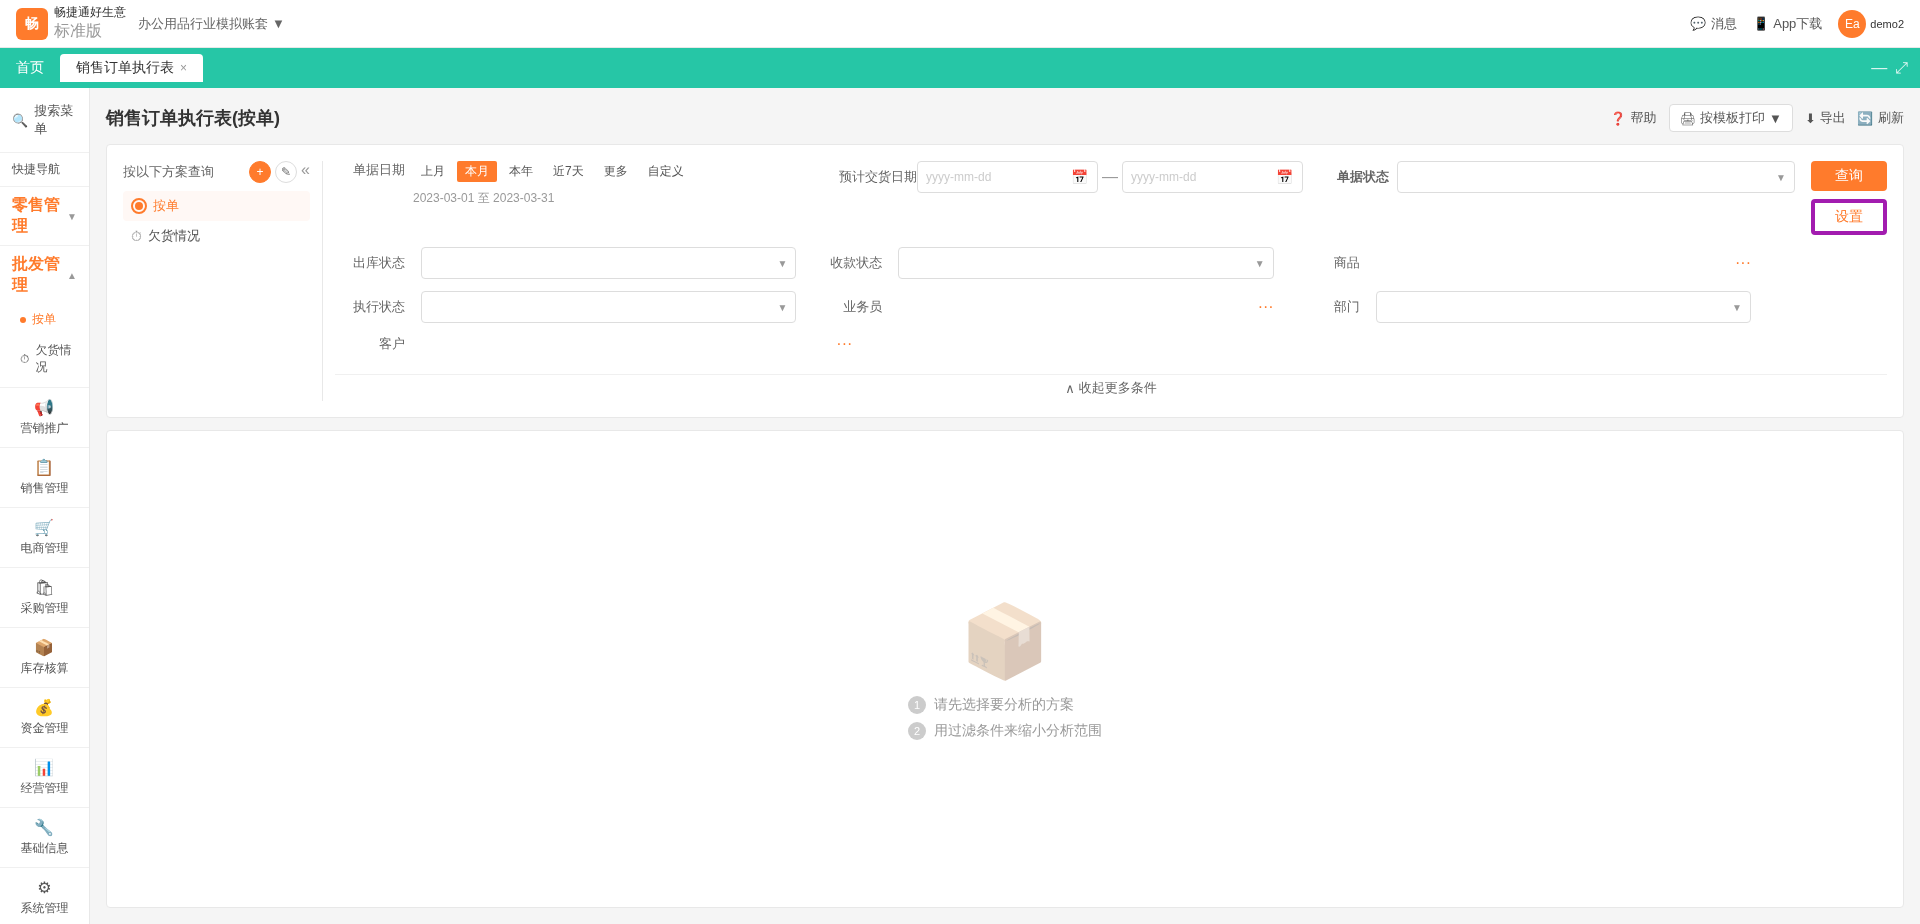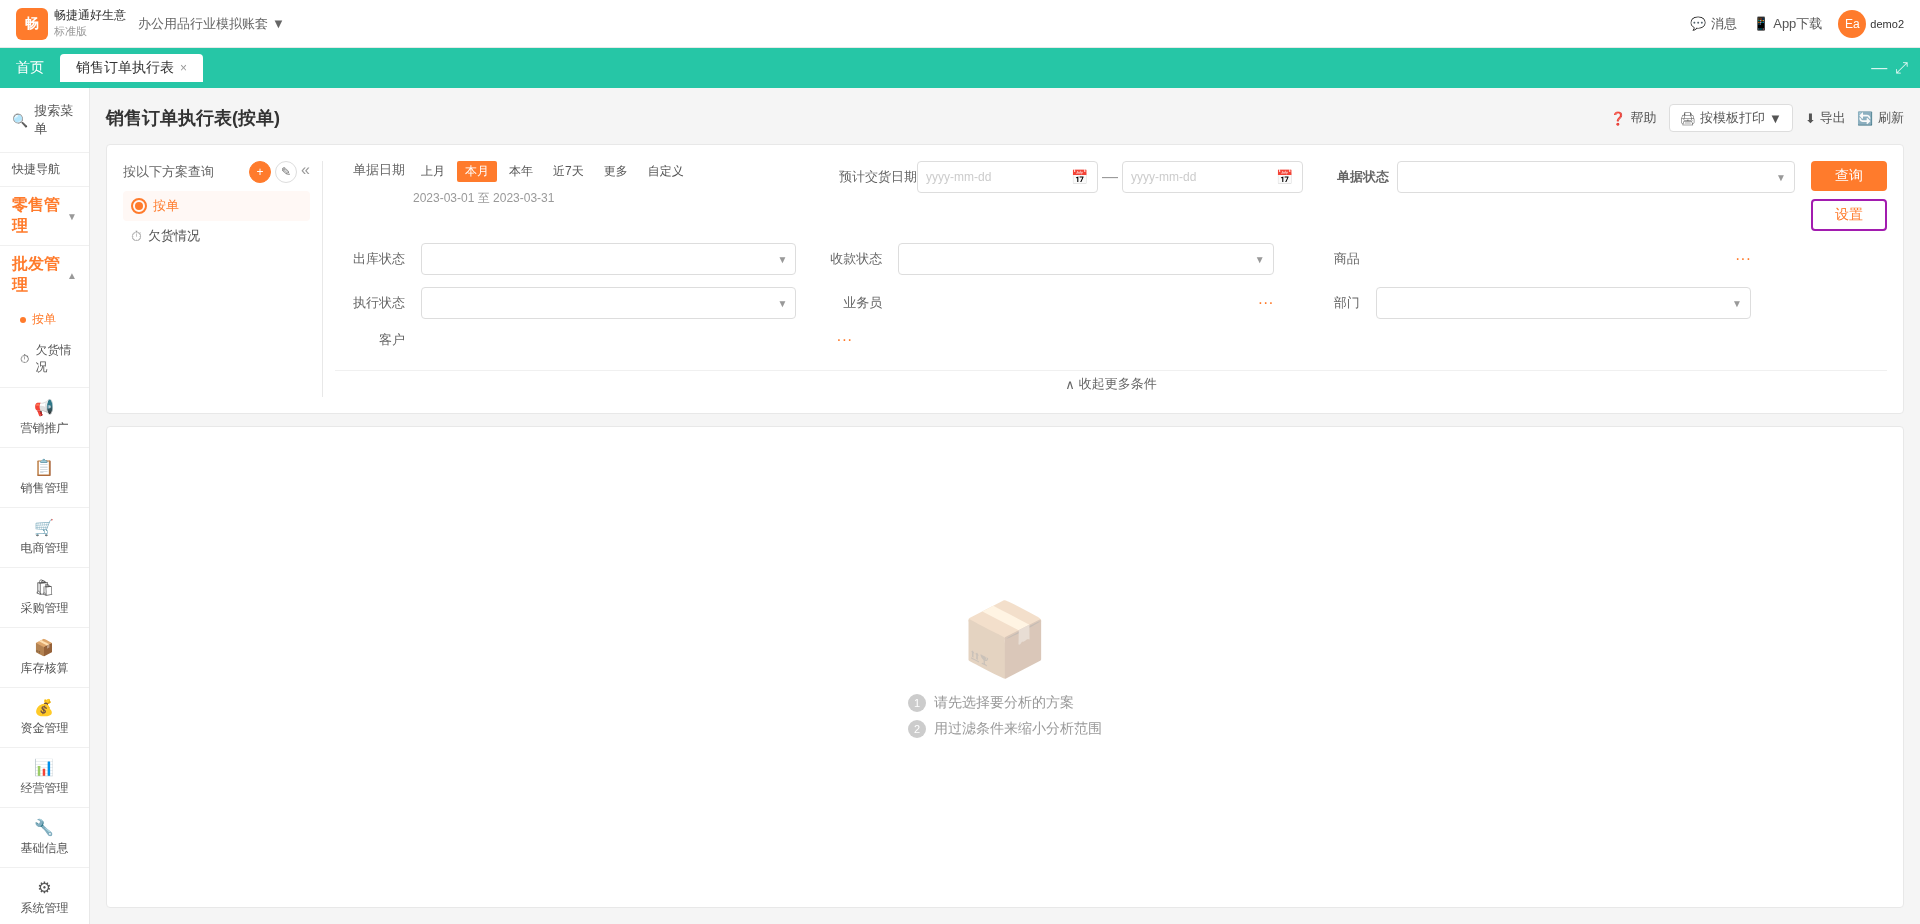--- a/index.html
+++ b/index.html
@@ -13,21 +13,21 @@
       align-items: center;
       justify-content: space-between;
       padding: 0 16px;
       border-bottom: 1px solid #e8e8e8;
       flex-shrink: 0;
     }
     .top-header-left { display: flex; align-items: center; gap: 12px; }
     .logo-area { display: flex; align-items: center; gap: 6px; }
     .logo-icon { width: 32px; height: 32px; background: #ff7b2c; border-radius: 6px; display: flex; align-items: center; justify-content: center; color: #fff; font-size: 14px; font-weight: bold; }
     .logo-text { font-size: 12px; color: #333; line-height: 1.3; }
-    .logo-subtext { font-size: 11px; color: #999; }
+    .logo-subtext { font-size: 16px; color: #999; }
     .breadcrumb-area { display: flex; align-items: center; gap: 4px; font-size: 13px; color: #666; }
     .top-header-right { display: flex; align-items: center; gap: 16px; }
     .header-action { display: flex; align-items: center; gap: 4px; font-size: 13px; color: #555; cursor: pointer; }
     .user-avatar { width: 28px; height: 28px; border-radius: 50%; background: #ff7b2c; overflow: hidden; display: flex; align-items: center; justify-content: center; color: #fff; font-size: 12px; }
     .user-name { font-size: 11px; color: #333; cursor: pointer; }
 
     
     .nav-tabs {
       height: 40px;
       background: #26c6a6;
@@ -182,21 +182,21 @@
       background: #fff;
       cursor: pointer;
       display: flex;
       align-items: center;
       justify-content: space-between;
     }
 
     
     .collapse-row { text-align: center; padding: 4px 0; cursor: pointer; color: #666; font-size: 13px; display: flex; align-items: center; justify-content: center; gap: 4px; border-top: 1px solid #f0f0f0; margin-top: 4px; }
     .btn-query { background: #ff7b2c; color: #fff; border: none; padding: 6px 24px; border-radius: 4px; font-size: 14px; cursor: pointer; }
-    .btn-setting { color: #ff7b2c; border: 2px solid #a21caf; padding: 5px 16px; border-radius: 4px; font-size: 14px; cursor: pointer; background: #fff; display: block; margin-top: 4px; text-align: center; }
+    .btn-setting { color: #ff7b2c; border: 4px solid #a21caf; padding: 5px 16px; border-radius: 4px; font-size: 14px; cursor: pointer; background: #fff; display: block; margin-top: 4px; text-align: center; }
 
     
     .empty-state {
       flex: 1;
       display: flex;
       flex-direction: column;
       align-items: center;
       justify-content: center;
       gap: 12px;
       background: #fff;

